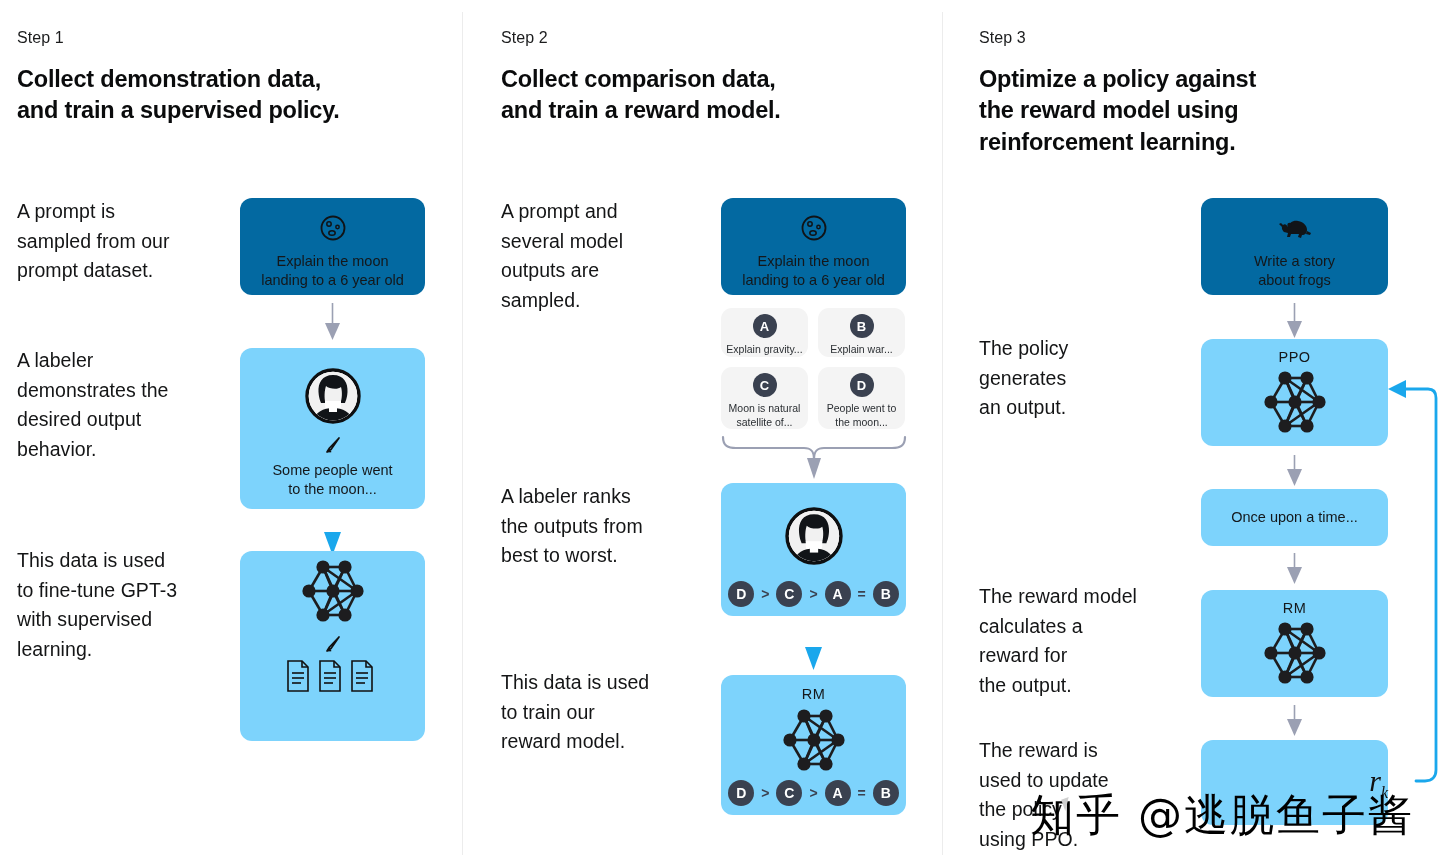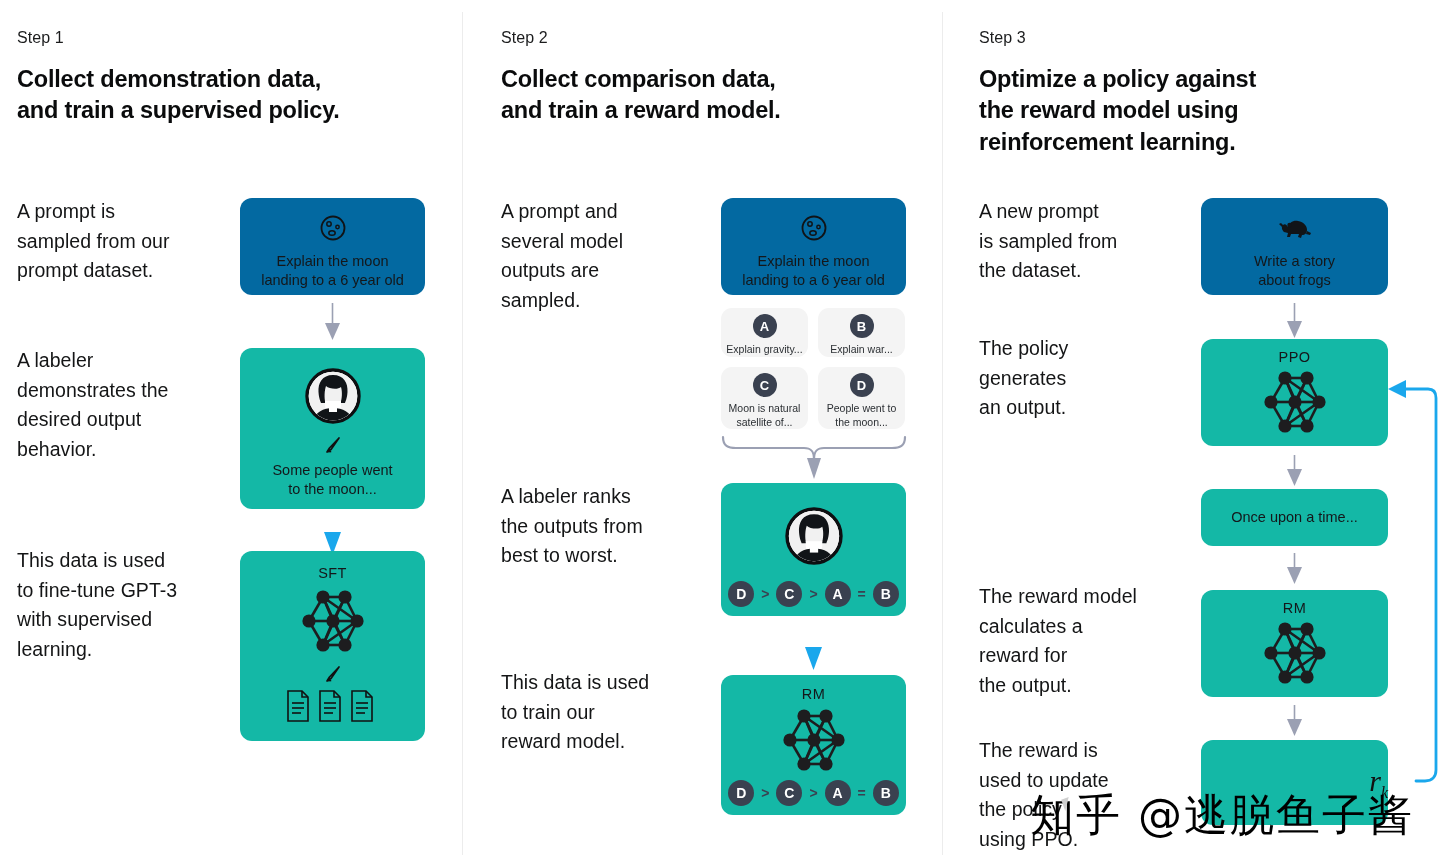--- a/index.html
+++ b/index.html
@@ -14,21 +14,21 @@
   .col-inner{position:absolute;}
 
   .step-label{font-size:16px;color:#1b1c1d;letter-spacing:.1px;}
   .step-title{font-size:23.5px;font-weight:bold;line-height:1.34;letter-spacing:-.2px;color:#0a0b0c;margin-top:17px;}
 
   .para{font-size:19.5px;line-height:1.52;color:#141516;letter-spacing:.05px;}
 
   
   .card{position:absolute;border-radius:12px;box-sizing:border-box;}
   .card-blue{background:#0369a1;}
-  .card-grey{background:#14b8a6;}
+  .card-grey{background:#7dd3fc;}
   .card-grey-sm{background:#f4f4f4;border-radius:11px;}
 
   .card-cap{font-size:14.5px;line-height:1.32;text-align:center;color:#14171a;}
   .card-cap-sm{font-size:10.5px;line-height:1.35;text-align:center;color:#2b2f33;}
   .mono-label{font-size:14.5px;text-align:center;color:#14171a;letter-spacing:.4px;}
 
   .icon-center{display:flex;align-items:center;justify-content:center;}
 
   .badge{width:24px;height:24px;border-radius:50%;background:#3a4150;color:#fff;
          font-size:13px;font-weight:bold;display:flex;align-items:center;justify-content:center;}
@@ -119,21 +119,20 @@
 to the moon...</div>
     </div>
 
     <div class="col-inner" style="left:320px;top:530px">
       <svg width="25" height="28" viewBox="0 0 25 28">
         <polygon points="4,2 21,2 12.5,25" fill="#1aa7ec"></polygon>
       </svg>
     </div>
 
     <div class="card card-grey" style="left:240px;top:551px;width:185px;height:190px">
-      <div class="mono-label" style="padding-top:14px">SFT</div>
       <div class="icon-center" style="height:80px">
         <svg width="84" height="74" viewBox="0 0 84 74">
           <g stroke="#1d1d1f" stroke-width="2.6">
             <line x1="18" y1="37" x2="32" y2="13"></line>
               <line x1="18" y1="37" x2="32" y2="61"></line>
             <line x1="18" y1="37" x2="42" y2="37"></line>
             <line x1="32" y1="13" x2="42" y2="37"></line>
               <line x1="32" y1="13" x2="54" y2="13"></line>
             <line x1="32" y1="13" x2="54" y2="61"></line>
               <line x1="32" y1="13" x2="66" y2="37"></line>
@@ -336,23 +335,20 @@
   </div>
 
   <div class="col" style="left:942px;width:498px">
     <div class="col-inner" style="left:37px;top:29px;width:440px">
       <div class="step-label">Step 3</div>
       <div class="step-title" style="white-space:pre-line">Optimize a policy against
 the reward model using
 reinforcement learning.</div>
     </div>
 
-    <div class="col-inner para" style="left:37px;top:197px;width:215px;white-space:pre-line">A new prompt
-is sampled from
-the dataset.</div>
     <div class="col-inner para" style="left:37px;top:334px;width:215px;white-space:pre-line">The policy
 generates
 an output.</div>
     <div class="col-inner para" style="left:37px;top:582px;width:220px;white-space:pre-line">The reward model
 calculates a
 reward for
 the output.</div>
     <div class="col-inner para" style="left:37px;top:736px;width:220px;white-space:pre-line">The reward is
 used to update
 the policy

